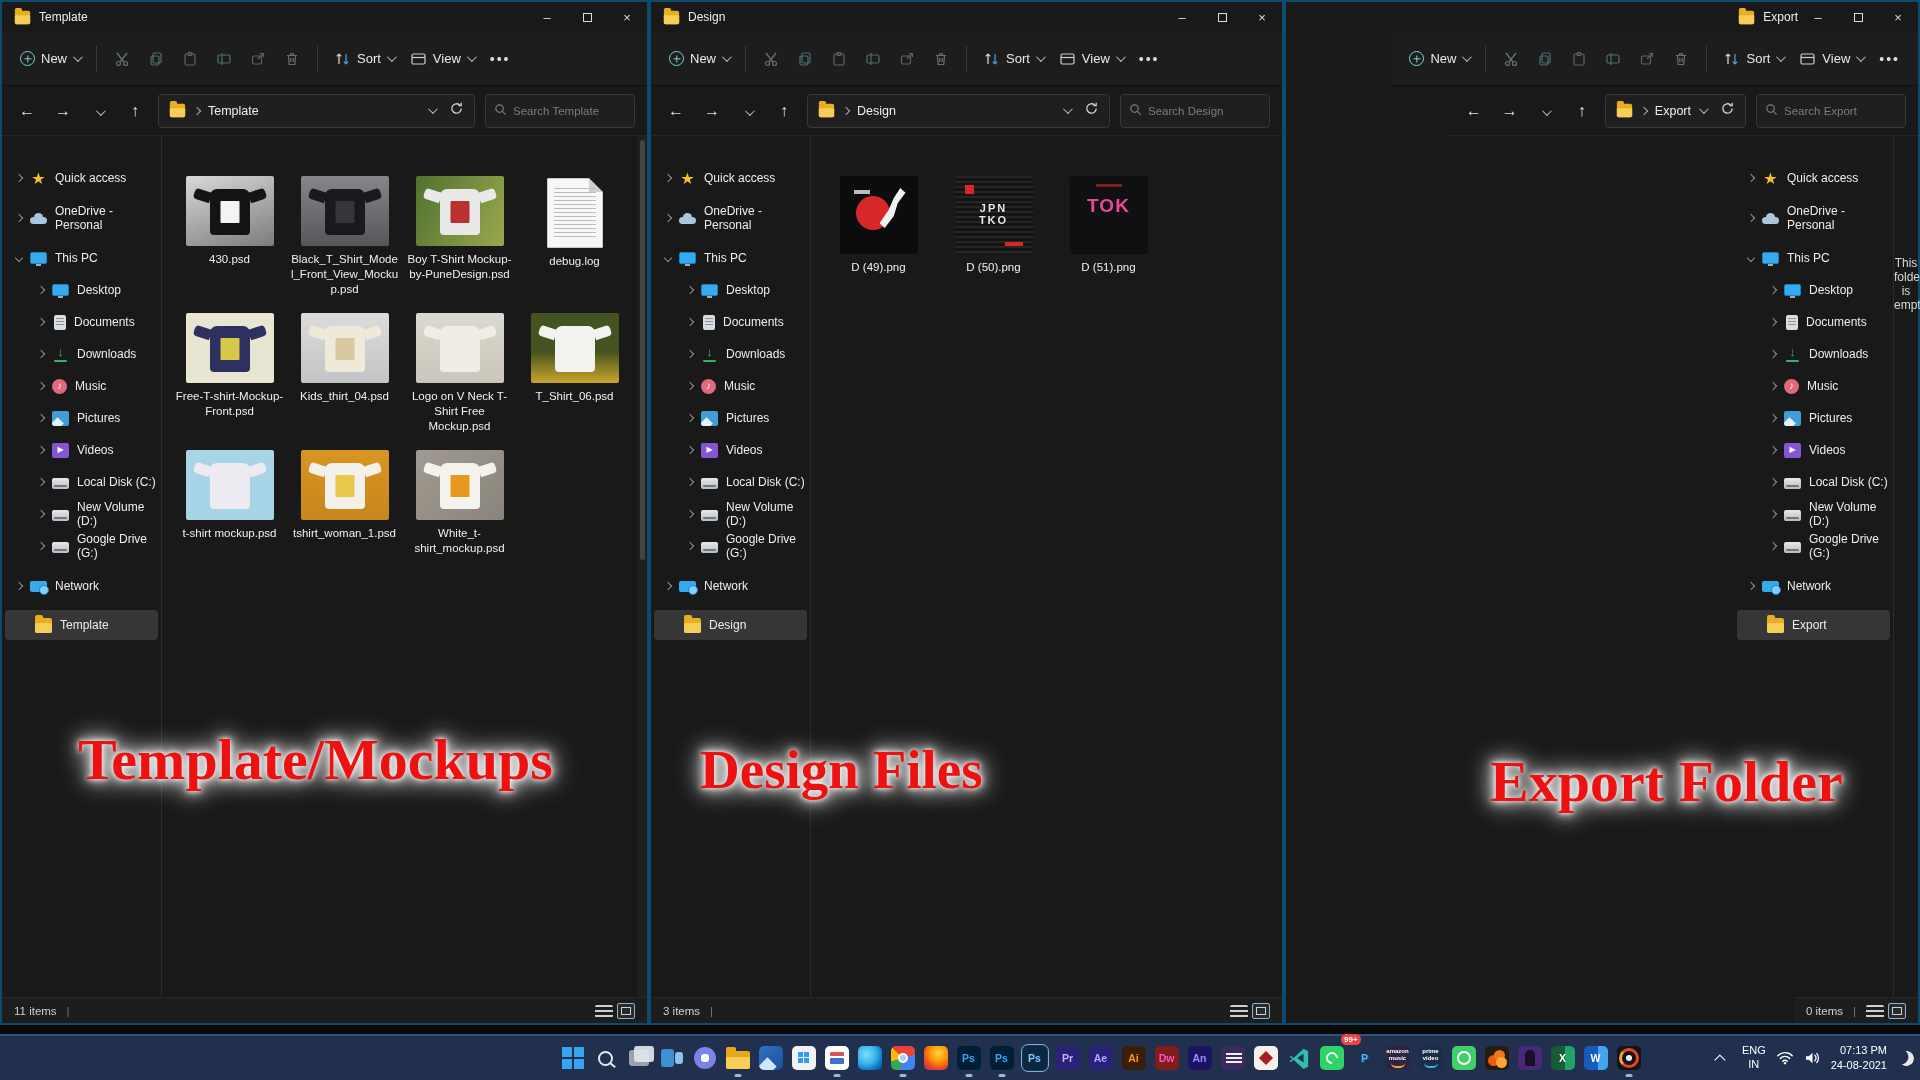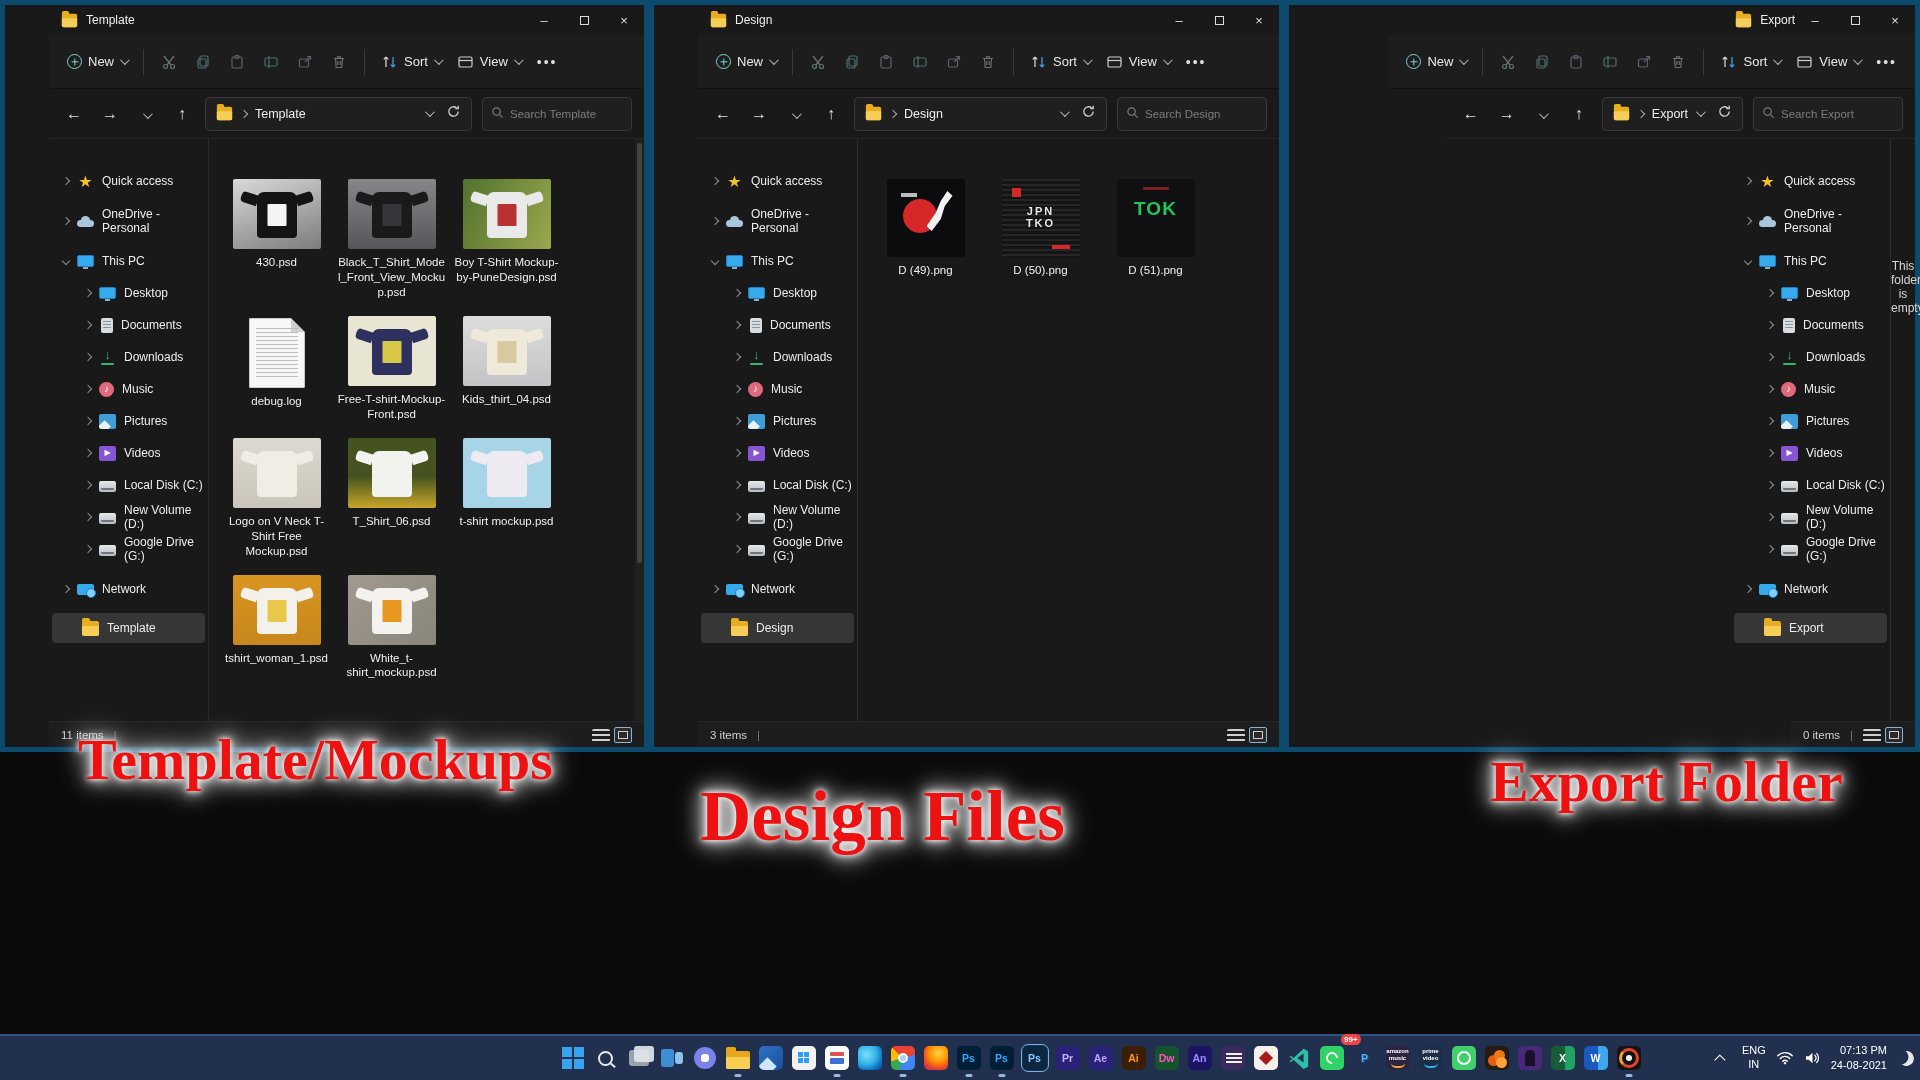--- a/index.html
+++ b/index.html
@@ -1,22 +1,22 @@
 <!DOCTYPE html>
 <html><head>
 <meta charset="utf-8">
 <style>
   * { margin:0; padding:0; box-sizing:border-box; }
   html,body { width:1920px; height:1080px; background:#000; overflow:hidden;
               font-family:"Liberation Sans","DejaVu Sans",sans-serif; }
   .stage { position:relative; width:1920px; height:1080px; background:#0a0a0a; }
 
   
-  .window { position:absolute; top:0; height:752px; background:#191919;
-            border:5px solid #0c4a6e; display:flex; flex-direction:column;padding-left:44px; }
+  .window { position:absolute; top:0; height:1025px; background:#191919;
+            border:2px solid #0c4a6e; display:flex; flex-direction:column; }
   #win0 { left:0; width:649px; }
   #win1 { left:649px; width:635px; }
   #win2 { left:1284px; width:636px;align-items:flex-end; }
 
   .titlebar { height:30px; display:flex; align-items:center; padding-left:12px; background:#191919; flex:0 0 auto; }
   .titlebar .title { color:#eee; font-size:12px; margin-left:8px; }
   .controls { margin-left:auto; display:flex; height:100%; }
   .ctl { width:40px; height:100%; display:flex; align-items:center; justify-content:center;
          color:#ddd; font-size:13px; }
   .maxbox { width:9px; height:9px; border:1px solid #ddd; display:block; }
@@ -117,21 +117,21 @@
   .art49 .sun { position:absolute; left:16px; top:20px; width:34px; height:34px; border-radius:50%; background:#d62828; }
   .art49 .map { position:absolute; right:12px; top:12px; width:26px; height:40px; background:#f2f2f2;
                 clip-path:polygon(80% 0,100% 12%,70% 38%,55% 70%,20% 100%,0 88%,35% 55%,55% 25%); }
   .art49 .cap { position:absolute; left:14px; top:14px; width:16px; height:4px; background:#e8e8e8; opacity:.8; }
   .art50 { background:repeating-linear-gradient(180deg,#262626 0 2px,#141414 2px 5px); }
   .art50 .ln { color:#e9e9e9; font-weight:bold; font-size:11px; line-height:1.05; letter-spacing:2px;
                text-shadow:0 0 2px #000; }
   .art50::before { content:""; position:absolute; left:10px; top:9px; width:9px; height:9px; background:#d62828; }
   .art50::after { content:""; position:absolute; right:10px; bottom:8px; width:18px; height:4px; background:#d62828; }
   .art51 { background:#101012; }
-  .art51 .ln { color:#22c55e; font-weight:bold; font-size:19px; line-height:1.0; letter-spacing:1px;margin-top:44px; }
+  .art51 .ln { color:#ec4899; font-weight:bold; font-size:19px; line-height:1.0; letter-spacing:1px;margin-top:44px; }
   .art51 .ln:last-child::after { content:""; display:inline-block; width:9px; height:9px; background:#d62828;
                                  border-radius:50%; margin-left:3px; }
   .art51::before { content:""; position:absolute; top:8px; left:50%; transform:translateX(-50%); width:26px; height:3px; background:#7a2020; }
   .emptytext { position:absolute; left:0; right:0; top:120px; text-align:center; color:#d8d8d8; font-size:12px; }
   .scrollv { position:absolute; right:0; top:0; bottom:0; width:9px; background:#202020; }
   .scrollv .thumbbar { position:absolute; left:2px; right:2px; top:4px; height:420px; background:#444; border-radius:3px; }
 
   .statusbar { height:26px; display:flex; align-items:center; padding:0 12px; background:#1d1d1d;
                border-top:1px solid #262626; flex:0 0 auto; color:#cfcfcf; font-size:11.5px; gap:10px; }
   .statdiv { color:#777; }
@@ -139,21 +139,21 @@
   .vt { width:18px; height:16px; position:relative; border-radius:2px; }
   .vt-list { background:repeating-linear-gradient(180deg,#cfcfcf 0 2px,transparent 2px 5px); margin-top:1px; height:13px; }
   .vt-large { border:1px solid #8ab4d8; background:#2a2a2a; }
   .vt-large::after { content:""; position:absolute; inset:3px; border:1px solid #cfcfcf; }
 
   
   .overlay { position:absolute; font-family:"Liberation Serif","DejaVu Serif",serif; font-weight:bold;
              color:#ee1111; z-index:50;
              text-shadow:0 0 5px #fff,0 0 12px #fff,0 0 22px #fff,0 0 30px #cfcfcf; }
   #ov0 { left:78px;  top:726px; font-size:58px; }
-  #ov1 { left:700px; top:738px; font-size:71px;margin-top:38px; }
+  #ov1 { left:700px; top:738px; font-size:55px; }
   #ov2 { left:1458px; top:748px; font-size:58px;padding-left:32px; }
 
   
   .taskbar { position:absolute; left:0; bottom:0; width:1920px; height:46px; background:#20304e;
              border-top:2px solid #33507e; display:flex; align-items:center; }
   .tb-icons { position:absolute; left:556px; top:0; height:100%; display:flex; align-items:center; }
   .tbi { width:33px; height:40px; display:flex; align-items:center; justify-content:center; position:relative; }
   .tbi .tile { width:24px; height:24px; border-radius:5px; display:flex; align-items:center; justify-content:center;
                font-weight:bold; font-size:10.5px; position:relative; }
   .tbi .runbar { position:absolute; bottom:1px; left:50%; transform:translateX(-50%); width:7px; height:3px;
@@ -987,21 +987,21 @@
         <div class="tbi">
           <span class="tile" style="background:#2a2178;color:#c5b3ff">Pr</span>
         </div>
         <div class="tbi">
           <span class="tile" style="background:#2a2178;color:#b7a6ff">Ae</span>
         </div>
         <div class="tbi">
           <span class="tile" style="background:#3a1e06;color:#ff9a00">Ai</span>
         </div>
         <div class="tbi">
-          <span class="tile" style="background:#14532d;color:#ff55bb">Dw</span>
+          <span class="tile" style="background:#7f1d1d;color:#ff55bb">Dw</span>
         </div>
         <div class="tbi">
           <span class="tile" style="background:#1b1464;color:#9a8cff">An</span>
         </div>
         <div class="tbi">
           <span class="tile k-eclipse">
             <i></i>
           </span>
         </div>
         <div class="tbi">

